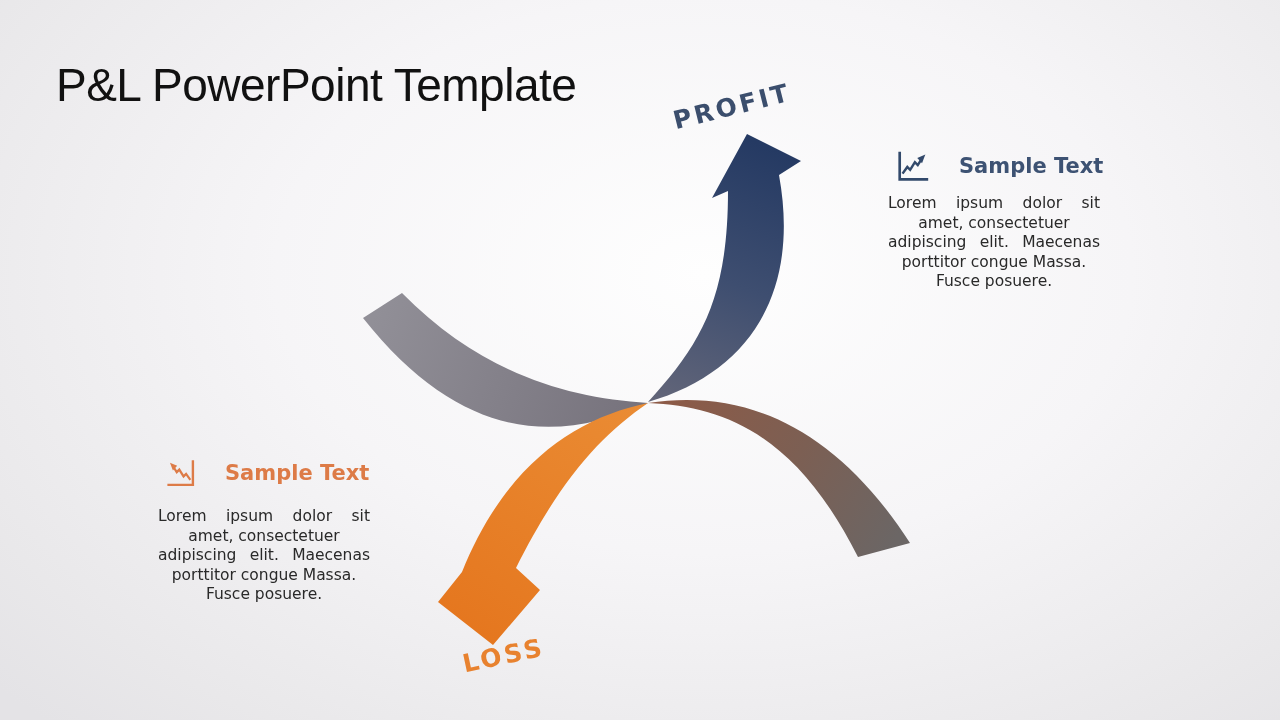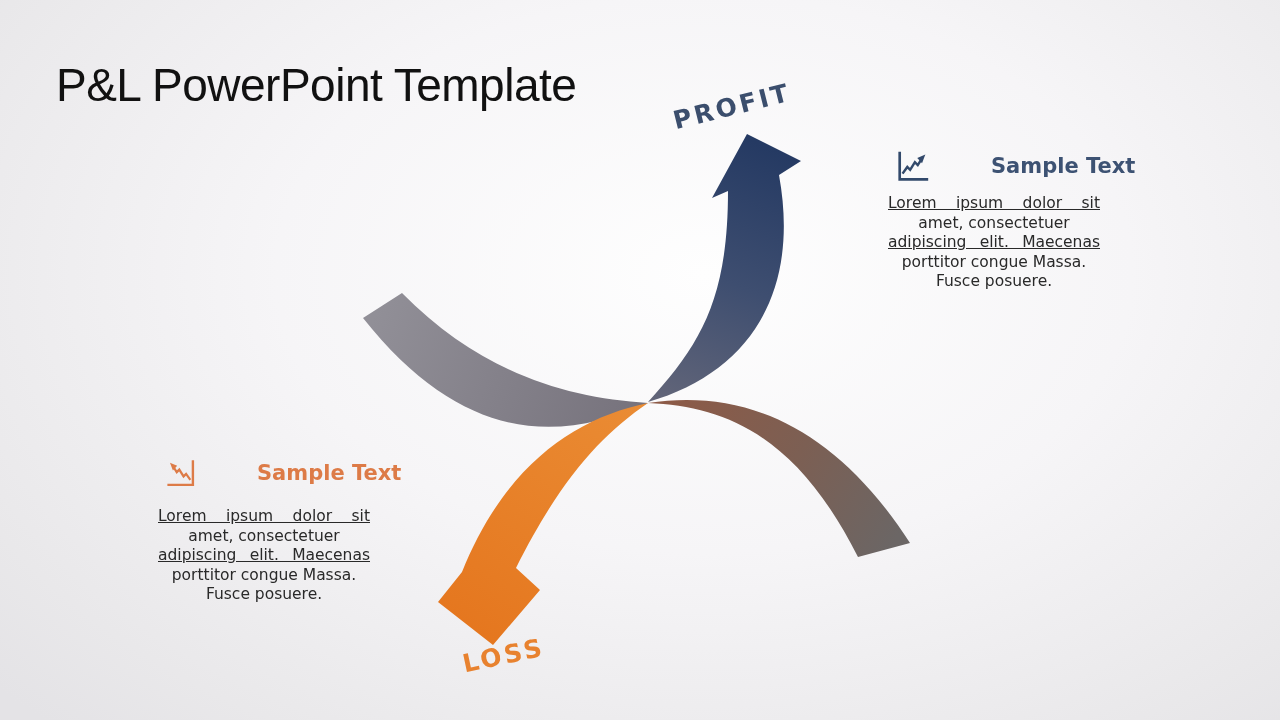--- a/index.html
+++ b/index.html
@@ -18,33 +18,33 @@
   .swoosh-layer{position:absolute;left:0;top:0;}
   .arrow-label{
     position:absolute;font-weight:bold;font-size:25px;letter-spacing:3px;
     white-space:nowrap;
   }
   .label-profit{left:672px;top:92px;color:#3b4e6d;transform:rotate(-14deg);transform-origin:center;}
   .label-loss{left:462px;top:641px;color:#e8822f;transform:rotate(-12deg);transform-origin:center;}
   .text-block{position:absolute;width:212px;}
   .block-profit{left:888px;top:146px;}
   .block-loss{left:158px;top:453px;}
-  .block-header{display:flex;align-items:center;height:40px;gap:32px;}
+  .block-header{display:flex;align-items:center;height:40px;}
   .block-icon{flex:0 0 auto;margin-left:6px;}
   .block-icon svg{display:block;}
   .block-loss .block-icon svg{transform:scaleX(-1);}
   .block-heading{font-weight:bold;font-size:21px;margin-left:27px;white-space:nowrap;}
   .block-profit .block-heading{color:#3d5273;}
   .block-loss .block-heading{color:#dd7b47;}
   .block-profit .block-icon{color:#32496b;}
   .block-loss .block-icon{color:#dd7b47;}
   .block-body{margin-top:8px;color:#292929;font-size:15.5px;line-height:19.6px;}
   .block-loss .block-body{margin-top:14px;}
   .body-line{text-align:center;}
-  .body-line.just{text-align:justify;text-align-last:justify;text-decoration:underline;}
+  .body-line.just{text-align:justify;text-align-last:justify;}
 </style>
 </head>
 <body>
 
 <div class="title">P&amp;L PowerPoint Template</div>
 
 <svg class="swoosh-layer" width="1280" height="720" viewBox="0 0 1280 720">
   <defs>
     <linearGradient id="gradGray" gradientUnits="userSpaceOnUse" x1="380" y1="300" x2="648" y2="403">
       <stop offset="0" stop-color="#918f97"></stop>

